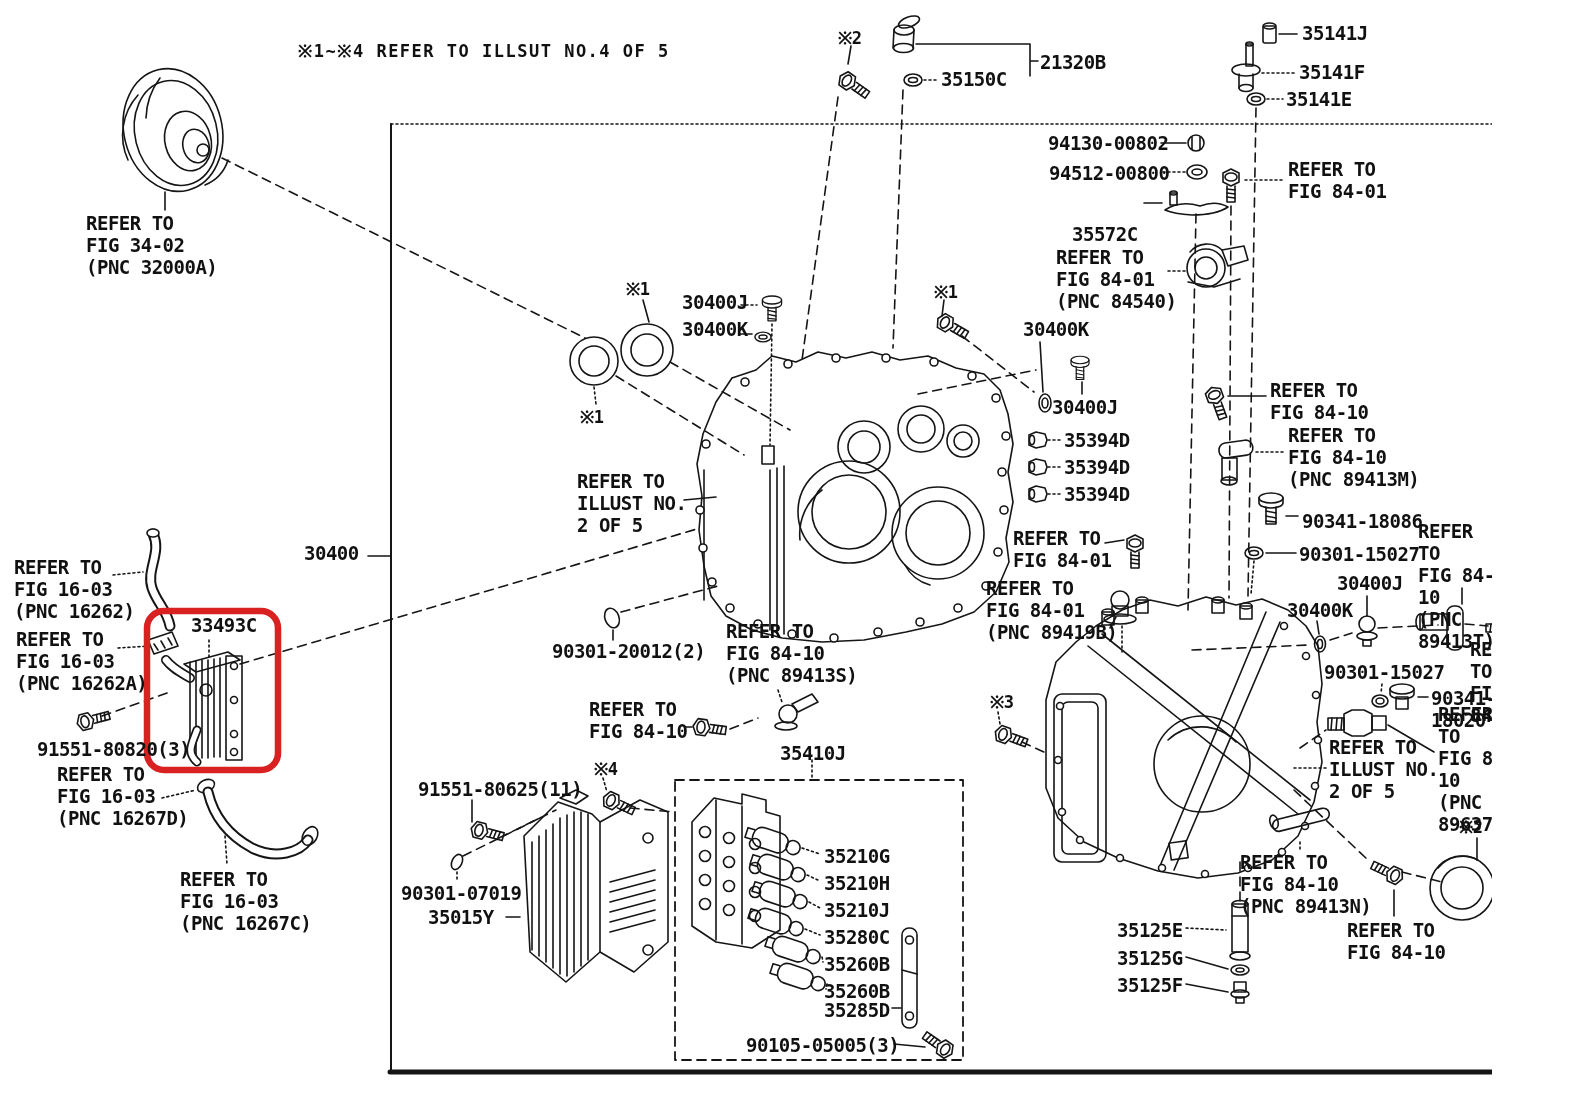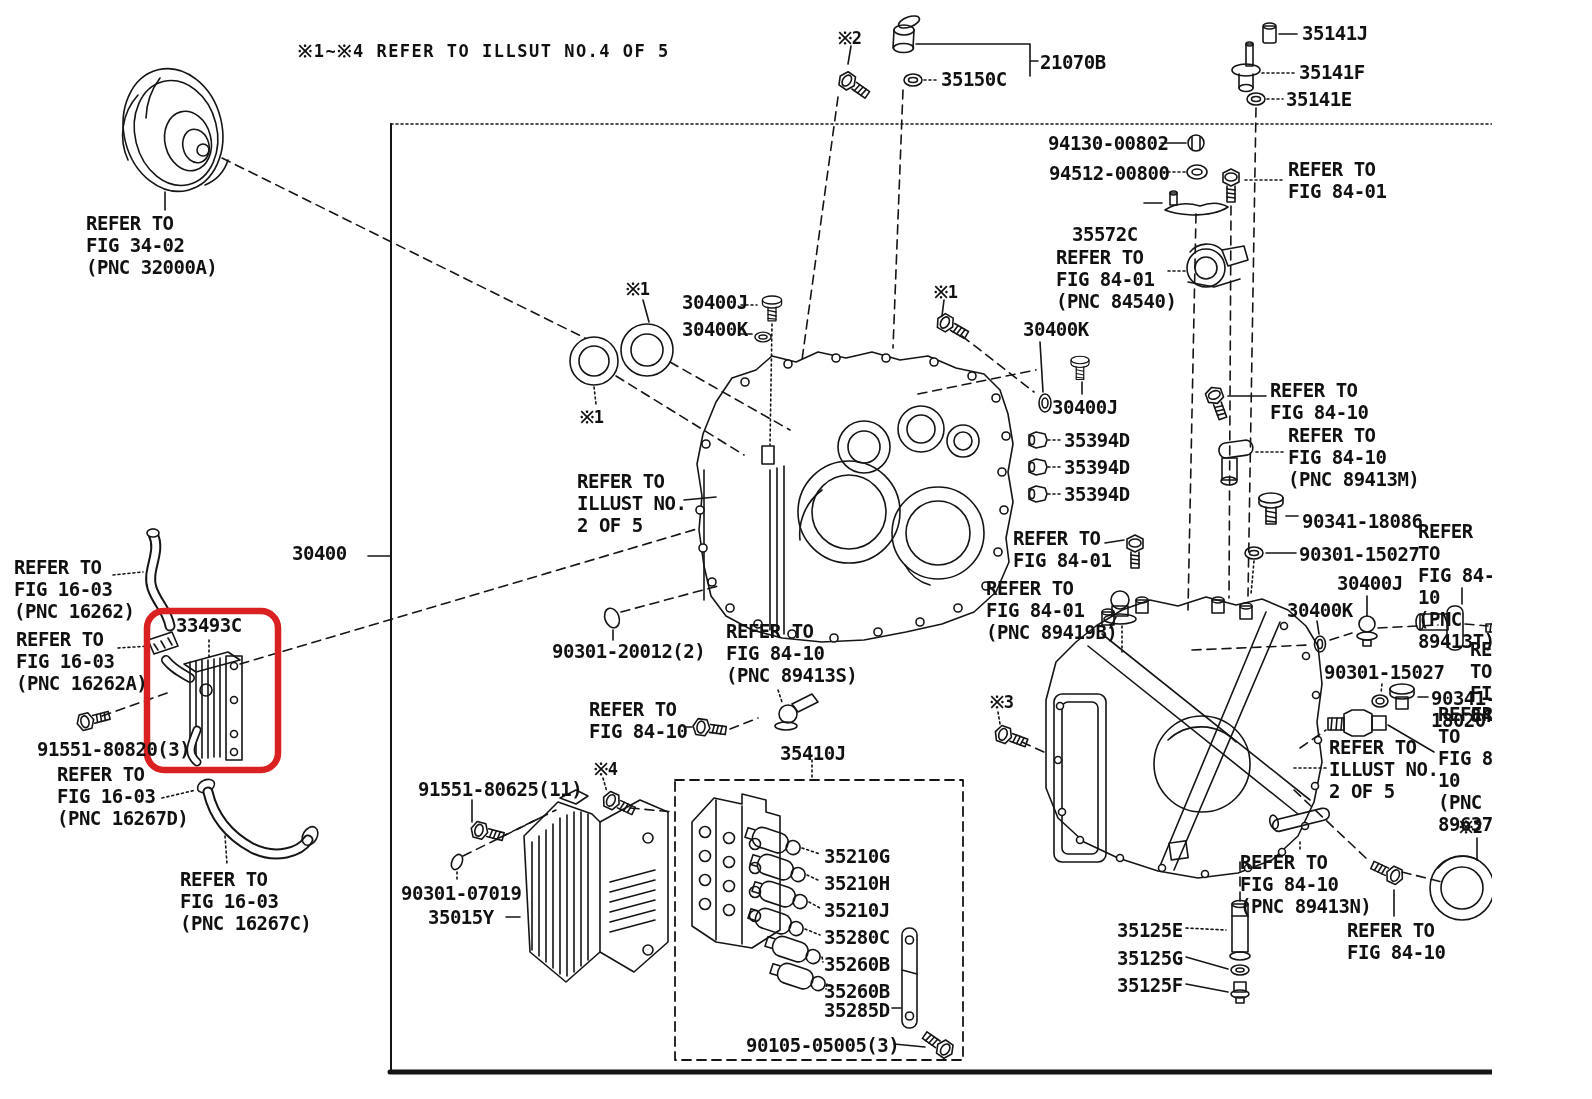--- a/index.html
+++ b/index.html
@@ -485,21 +485,21 @@
     </g>
   </svg>
 
   <div class="lbl hdr" style="left:298px;top:40px">※1~※4 REFER TO ILLSUT NO.4 OF 5</div>
 
   <div id="labels">
       <div class="lbl" style="left: 86px; top: 212px;">REFER TO
 FIG 34-02
 (PNC 32000A)</div>
       <div class="lbl sym" style="left: 838px; top: 27px;">※2</div>
-      <div class="lbl" style="left: 1040px; top: 51px;">21070B</div>
+      <div class="lbl" style="left: 1040px; top: 51px;">21320B</div>
       <div class="lbl" style="left: 941px; top: 68px;">35150C</div>
       <div class="lbl" style="left: 1302px; top: 22px;">35141J</div>
       <div class="lbl" style="left: 1299px; top: 61px;">35141F</div>
       <div class="lbl" style="left: 1286px; top: 88px; text-align: right;">35141E</div>
       <div class="lbl" style="left: 1048px; top: 132px;">94130-00802</div>
       <div class="lbl" style="left: 1049px; top: 162px;">94512-00800</div>
       <div class="lbl" style="left: 1072px; top: 191px; margin-top: 32px;">35572C</div>
       <div class="lbl" style="left: 1288px; top: 158px;">REFER TO
 FIG 84-01</div>
       <div class="lbl" style="left: 1056px; top: 246px;">REFER TO
@@ -523,28 +523,28 @@
       <div class="lbl" style="left: 1302px; top: 510px;">90341-18086</div>
       <div class="lbl" style="left: 1299px; top: 543px;">90301-15027</div>
       <div class="lbl" style="left: 1418px; top: 520px;">REFER TO
 FIG 84-10
 (PNC 89413T)</div>
       <div class="lbl" style="left: 1337px; top: 572px;">30400J</div>
       <div class="lbl" style="left: 1287px; top: 599px;">30400K</div>
       <div class="lbl" style="left: 577px; top: 470px;">REFER TO
 ILLUST NO.
 2 OF 5</div>
-      <div class="lbl" style="left: 292px; top: 542px; text-align: center;">30400</div>
+      <div class="lbl" style="left: 304px; top: 542px; text-align: center;">30400</div>
       <div class="lbl" style="left: 14px; top: 556px;">REFER TO
 FIG 16-03
 (PNC 16262)</div>
       <div class="lbl" style="left: 16px; top: 628px;">REFER TO
 FIG 16-03
 (PNC 16262A)</div>
-      <div class="lbl" style="left: 176px; top: 614px;">33493C</div>
+      <div class="lbl" style="left: 176px; top: 614px; padding-left: 15px;">33493C</div>
       <div class="lbl" style="left: 37px; top: 738px;">91551-80820(3)</div>
       <div class="lbl" style="left: 57px; top: 763px;">REFER TO
 FIG 16-03
 (PNC 16267D)</div>
       <div class="lbl" style="left: 180px; top: 868px;">REFER TO
 FIG 16-03
 (PNC 16267C)</div>
       <div class="lbl" style="left: 552px; top: 640px;">90301-20012(2)</div>
       <div class="lbl" style="left: 726px; top: 620px;">REFER TO
 FIG 84-10

